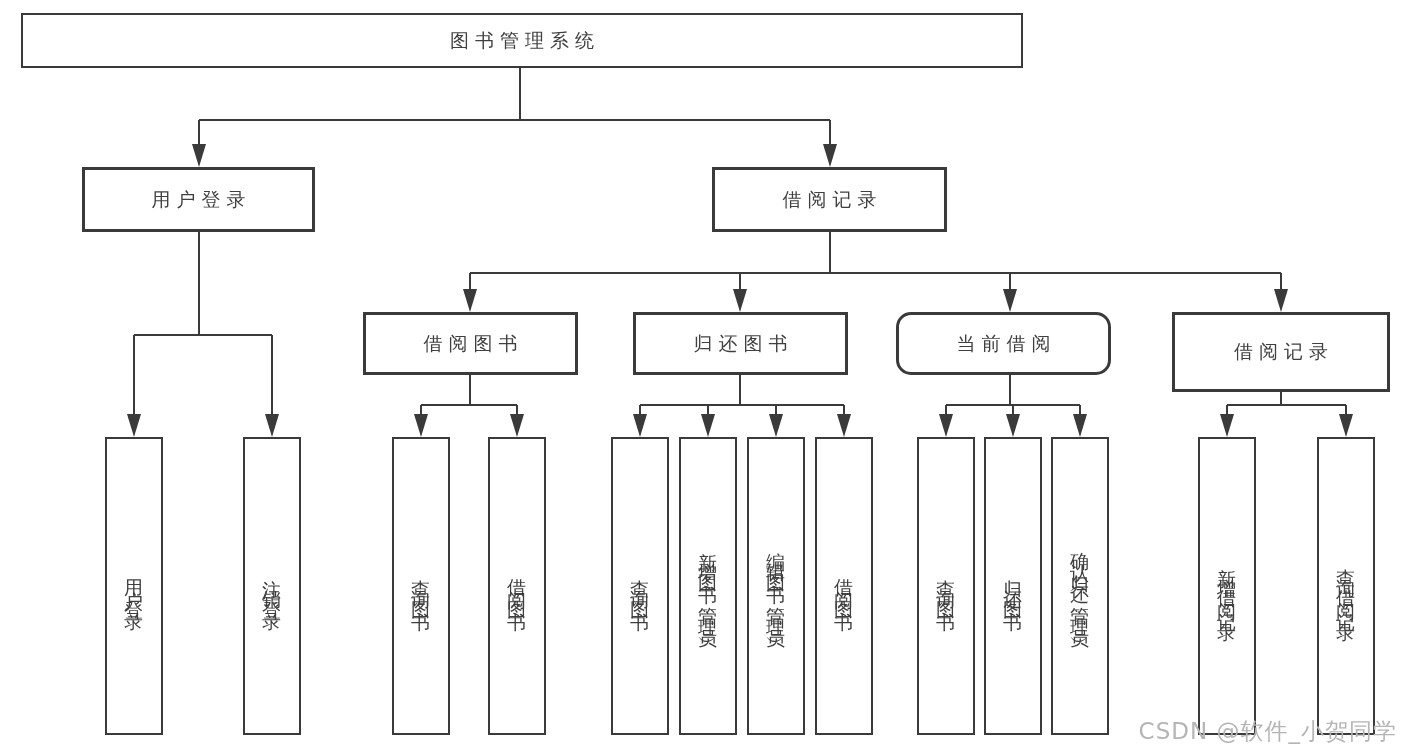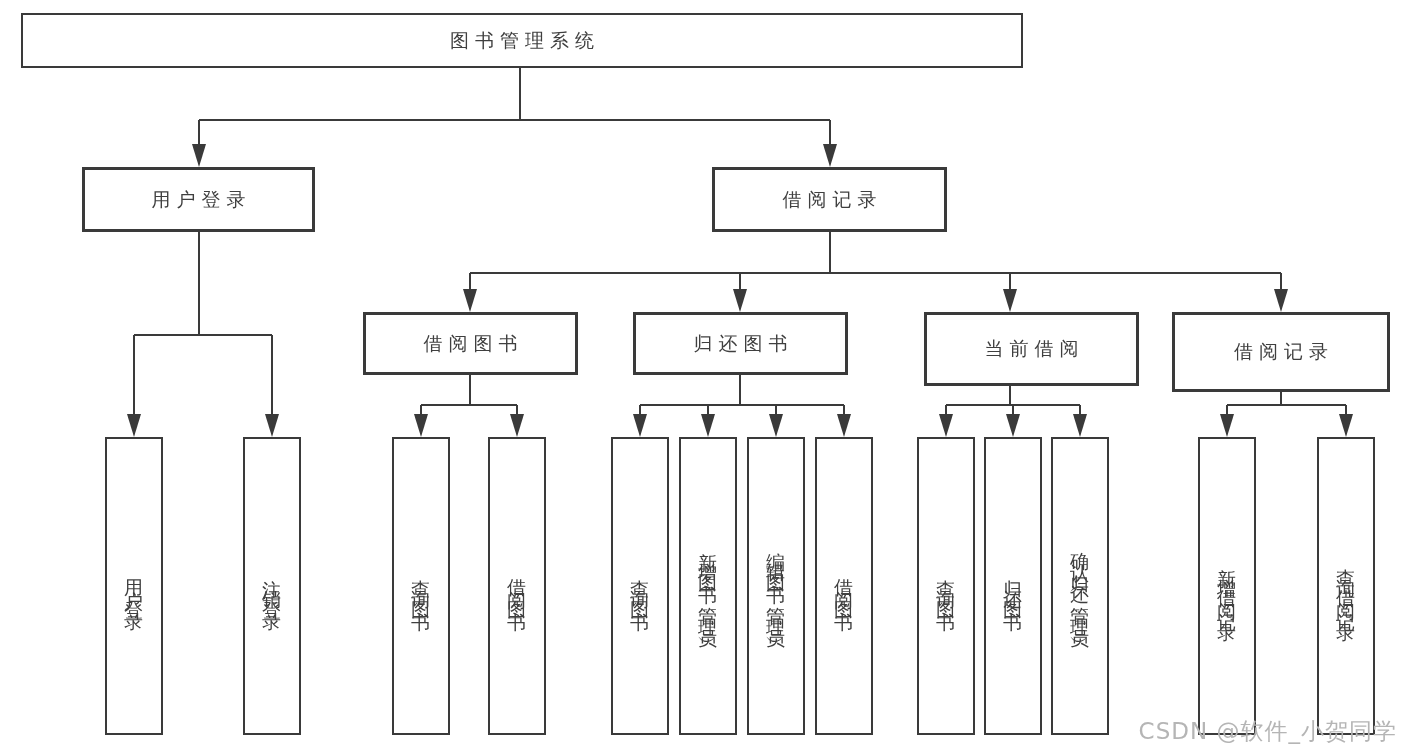--- a/index.html
+++ b/index.html
@@ -100,21 +100,21 @@
     </g>
   </svg>
 
   <div class="node h root" style="left:21px;top:13px;width:1002px;height:55px;">图书管理系统</div>
 
   <div class="node h" style="left:82px;top:167px;width:233px;height:65px;">用户登录</div>
   <div class="node h" style="left:712px;top:167px;width:235px;height:65px;">借阅记录</div>
 
   <div class="node h" style="left:363px;top:312px;width:215px;height:63px;">借阅图书</div>
   <div class="node h" style="left:633px;top:312px;width:215px;height:63px;">归还图书</div>
-  <div class="node h" style="left:924px;top:312px;width:215px;height:74px;">当前借阅</div>
+  <div class="node h" style="left:896px;top:312px;width:215px;height:63px;border-radius:15px;">当前借阅</div>
   <div class="node h" style="left:1172px;top:312px;width:218px;height:80px;">借阅记录</div>
 
   <div class="node v" style="left:105px;top:437px;width:58px;height:298px;">
     <span>用户登录</span>
     </div>
   <div class="node v" style="left:243px;top:437px;width:58px;height:298px;">
     <span>注销登录</span>
     </div>
 
   <div class="node v" style="left:392px;top:437px;width:58px;height:298px;">

